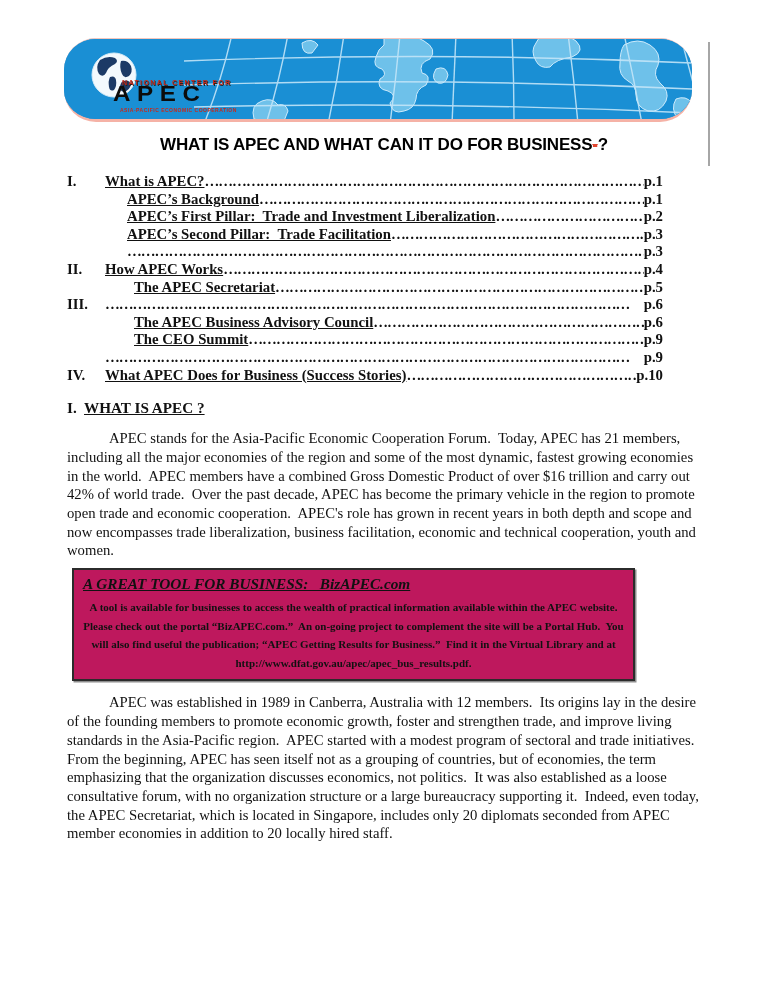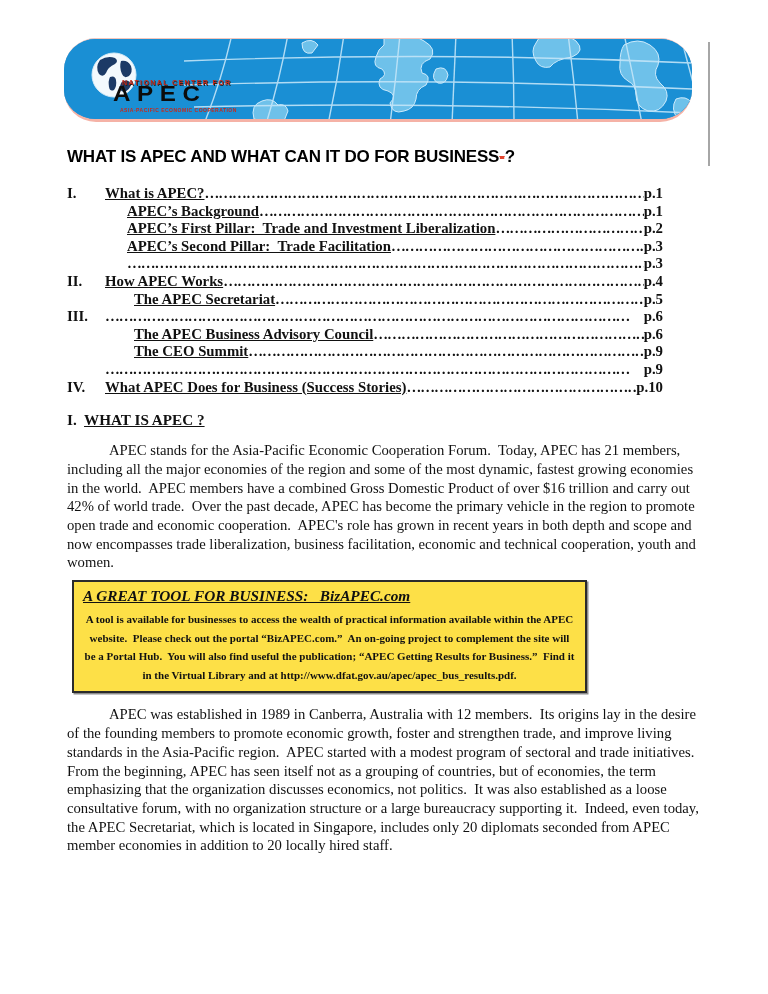--- a/index.html
+++ b/index.html
@@ -33,21 +33,21 @@
     position:absolute;left:56px;top:68px;
     font-family:"Liberation Sans",sans-serif;font-weight:bold;font-size:5px;
     letter-spacing:0.5px;color:#c8281a;white-space:nowrap;
   }
 
   
   .change-bar{position:absolute;left:708px;top:42px;width:2px;height:124px;background:#a6a6a6;}
 
   
   .doc-title{
-    margin-top:25px;
+    margin-top:13px;text-align:center;
     font-family:"Liberation Sans",sans-serif;font-weight:bold;font-size:17px;
     letter-spacing:-0.2px;color:#000;white-space:nowrap;
   }
   .doc-title .del{color:#e2452f;text-decoration:line-through;}
 
   
   .toc{margin-top:18px;width:596px;font-weight:bold;font-size:14.8px;}
   .toc-row{display:flex;align-items:baseline;line-height:17.6px;}
   .toc-row .ind{flex:0 0 38px;white-space:pre;}
   .toc-row.l2 .ind{flex-basis:60px;}
@@ -59,23 +59,23 @@
   
   .sec-head{margin-top:15px;font-weight:bold;font-size:15.2px;white-space:pre;}
   .sec-head .u{text-decoration:underline;}
   .sec-head2{margin-top:40px;font-weight:bold;font-size:15.2px;text-decoration:underline;white-space:pre;}
 
   
   .para{margin:12px 0 0 0;font-size:14.7px;line-height:18.7px;white-space:pre-wrap;text-indent:42px;}
 
   
   .callout{
-    margin:8px 0 0 5px;width:515px;box-sizing:border-box;
+    margin:8px 0 0 5px;width:563px;box-sizing:border-box;
     border:2px solid #2b2b2b;box-shadow:1.5px 1.5px 0 #8d8d8d;
-    padding:5px 9px 7px 9px;background:#fde047;
+    padding:5px 9px 7px 9px;background:#be185d;
   }
   .callout .co-head{
     font-weight:bold;font-style:italic;font-size:15.3px;text-decoration:underline;
     white-space:pre;margin-bottom:5px;
   }
   .callout .co-body{
     font-weight:bold;font-size:11px;line-height:18.6px;white-space:pre-wrap;text-align:center;
   }
 </style>
 </head>

